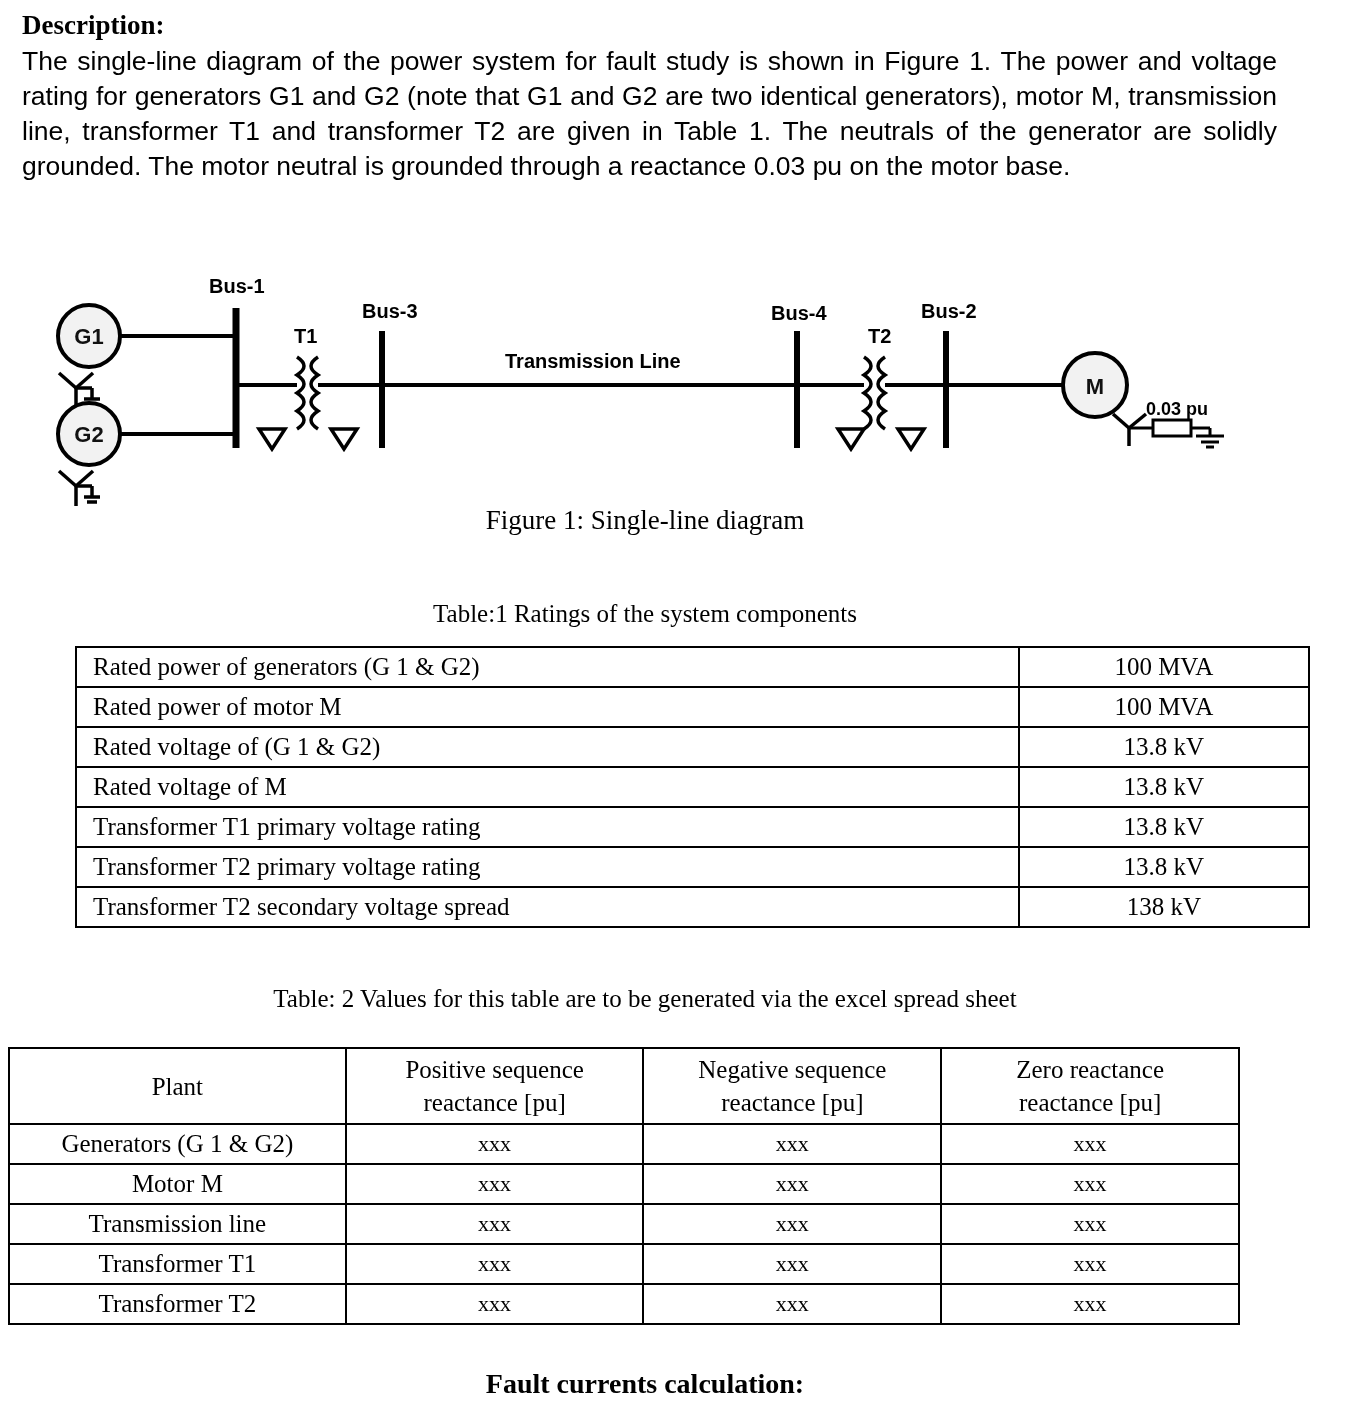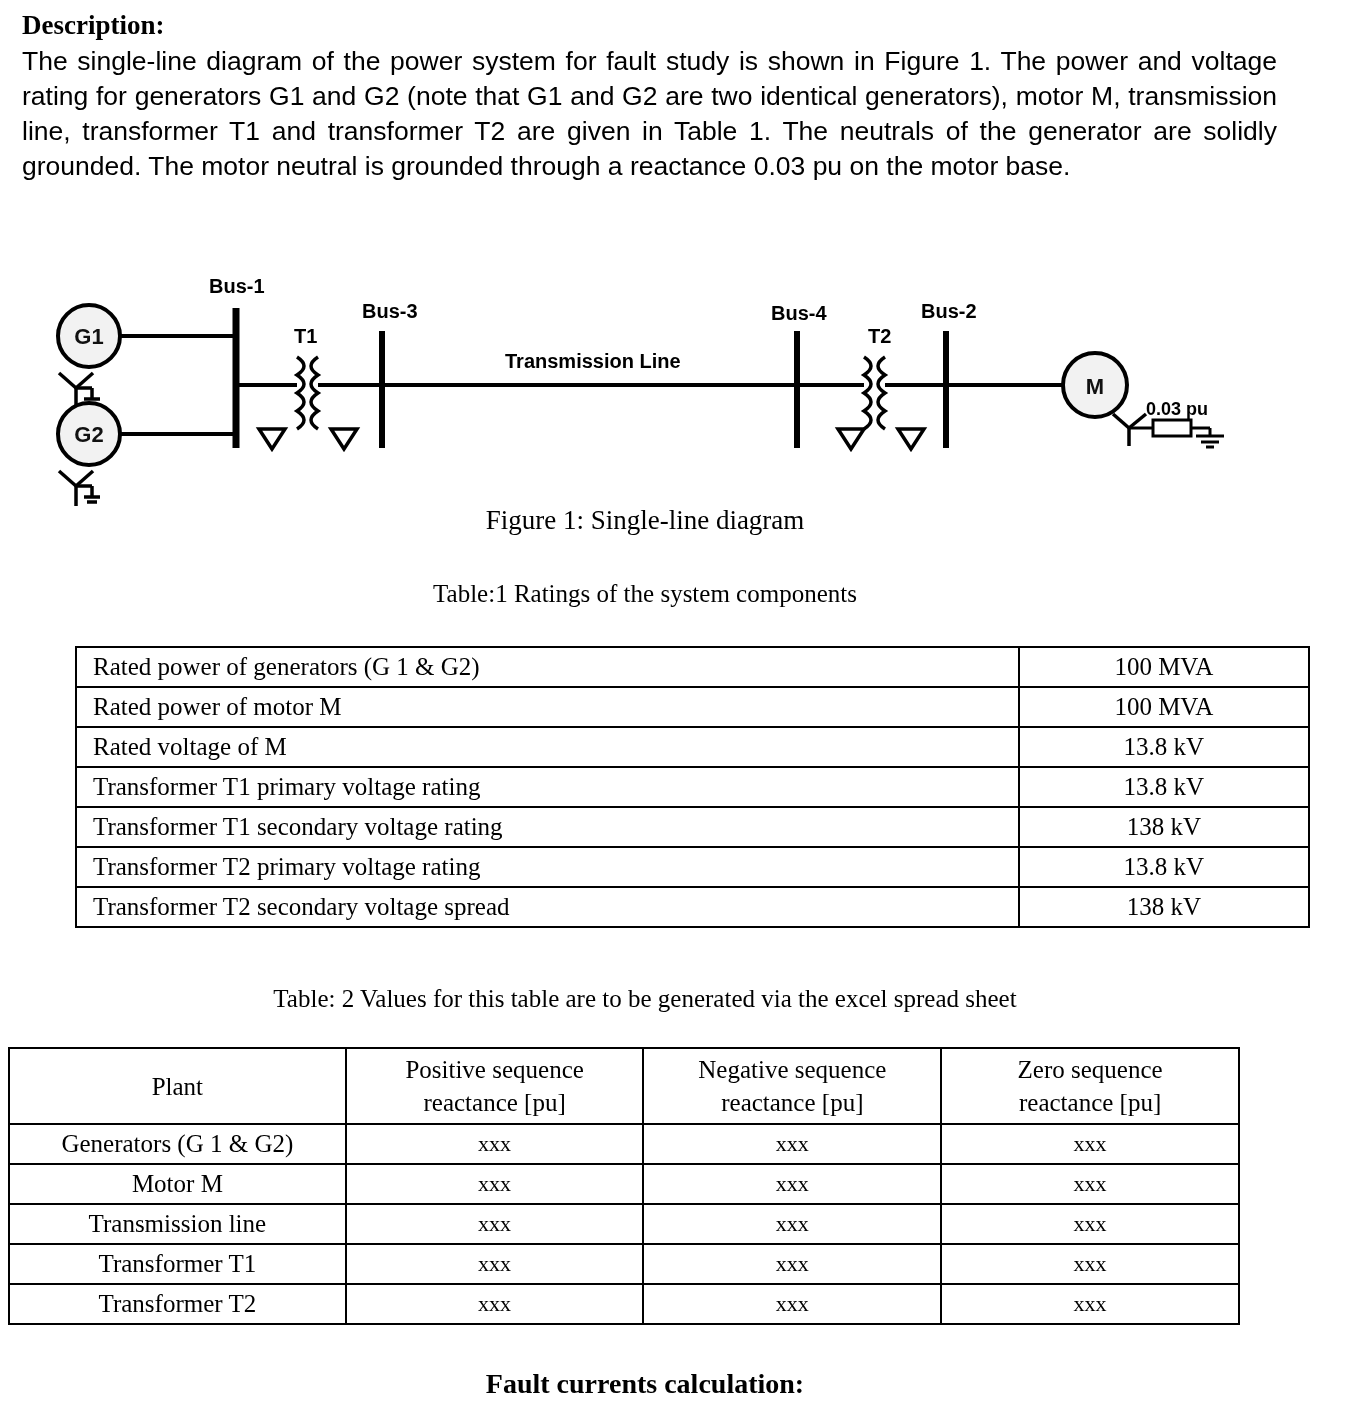--- a/index.html
+++ b/index.html
@@ -56,21 +56,21 @@
     width: 1290px;
     text-align: center;
     font-size: 27px;
     font-family: "Liberation Serif", serif;
   }
 
   
   #table1-caption {
     position: absolute;
     left: 0;
-    top: 580px;
+    top: 600px;
     width: 1290px;
     text-align: center;
     font-size: 25px;
     font-family: "Liberation Serif", serif;
   }
   #ratings-table {
     position: absolute;
     left: 75px;
     top: 646px;
     width: 1235px;
@@ -283,30 +283,30 @@
   <tbody>
     <tr>
       <td class="param-cell">Rated power of generators (G 1 &amp; G2)</td>
       <td class="value-cell">100 MVA</td>
     </tr>
     <tr>
       <td class="param-cell">Rated power of motor M</td>
       <td class="value-cell">100 MVA</td>
     </tr>
     <tr>
+      <td class="param-cell">Rated voltage of (G 1 &amp; G2)</td>
+      <td class="value-cell">13.8 kV</td>
+    </tr>
+    <tr>
       <td class="param-cell">Rated voltage of M</td>
       <td class="value-cell">13.8 kV</td>
     </tr>
     <tr>
       <td class="param-cell">Transformer T1 primary voltage rating</td>
       <td class="value-cell">13.8 kV</td>
-    </tr>
-    <tr>
-      <td class="param-cell">Transformer T1 secondary voltage rating</td>
-      <td class="value-cell">138 kV</td>
     </tr>
     <tr>
       <td class="param-cell">Transformer T2 primary voltage rating</td>
       <td class="value-cell">13.8 kV</td>
     </tr>
     <tr>
       <td class="param-cell">Transformer T2 secondary voltage spread</td>
       <td class="value-cell">138 kV</td>
     </tr>
   </tbody>
@@ -321,21 +321,21 @@
       </th>
       <th class="seq-head">
         <div>Positive sequence</div>
         <div>reactance [pu]</div>
       </th>
       <th class="seq-head">
         <div>Negative sequence</div>
         <div>reactance [pu]</div>
       </th>
       <th class="seq-head">
-        <div>Zero sequence</div>
+        <div>Zero reactance</div>
         <div>reactance [pu]</div>
       </th>
     </tr>
   </thead>
   <tbody>
     <tr>
       <td class="plant-cell">Generators (G 1 &amp; G2)</td>
       <td class="val-cell">xxx</td>
       <td class="val-cell">xxx</td>
       <td class="val-cell">xxx</td>

